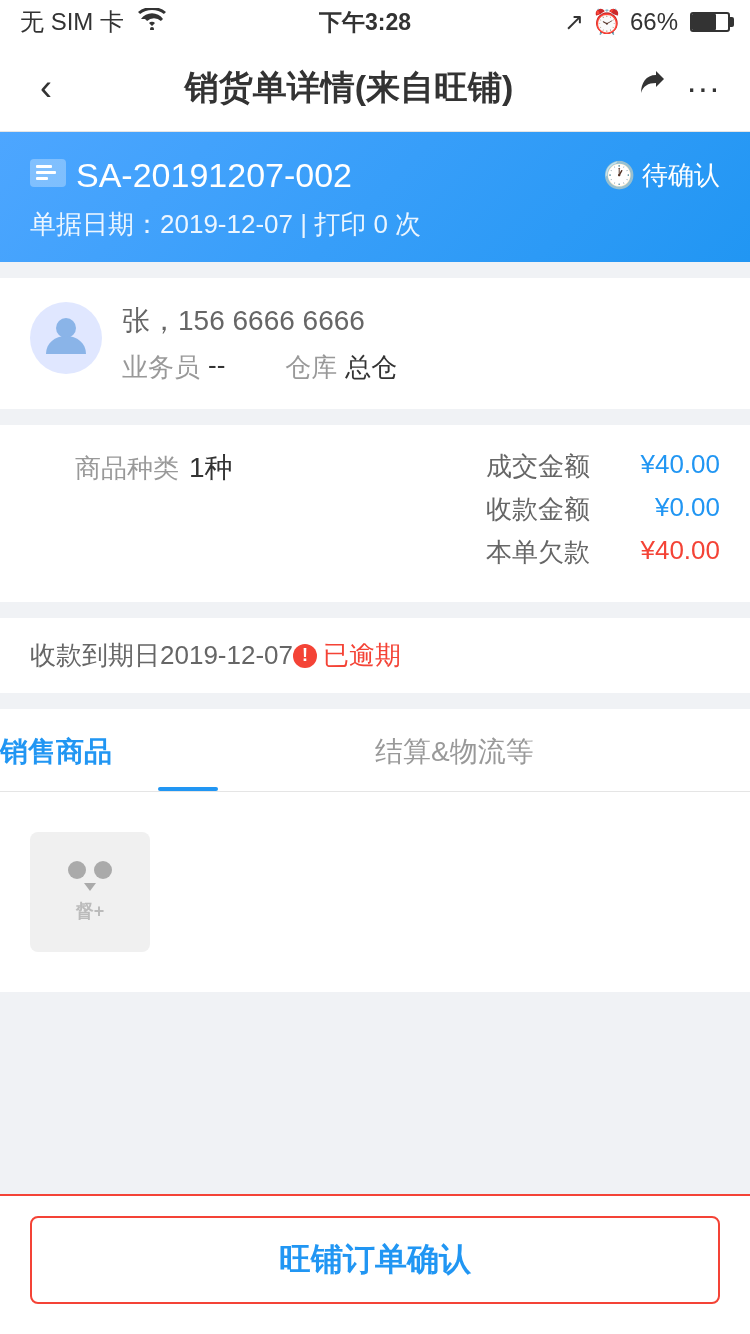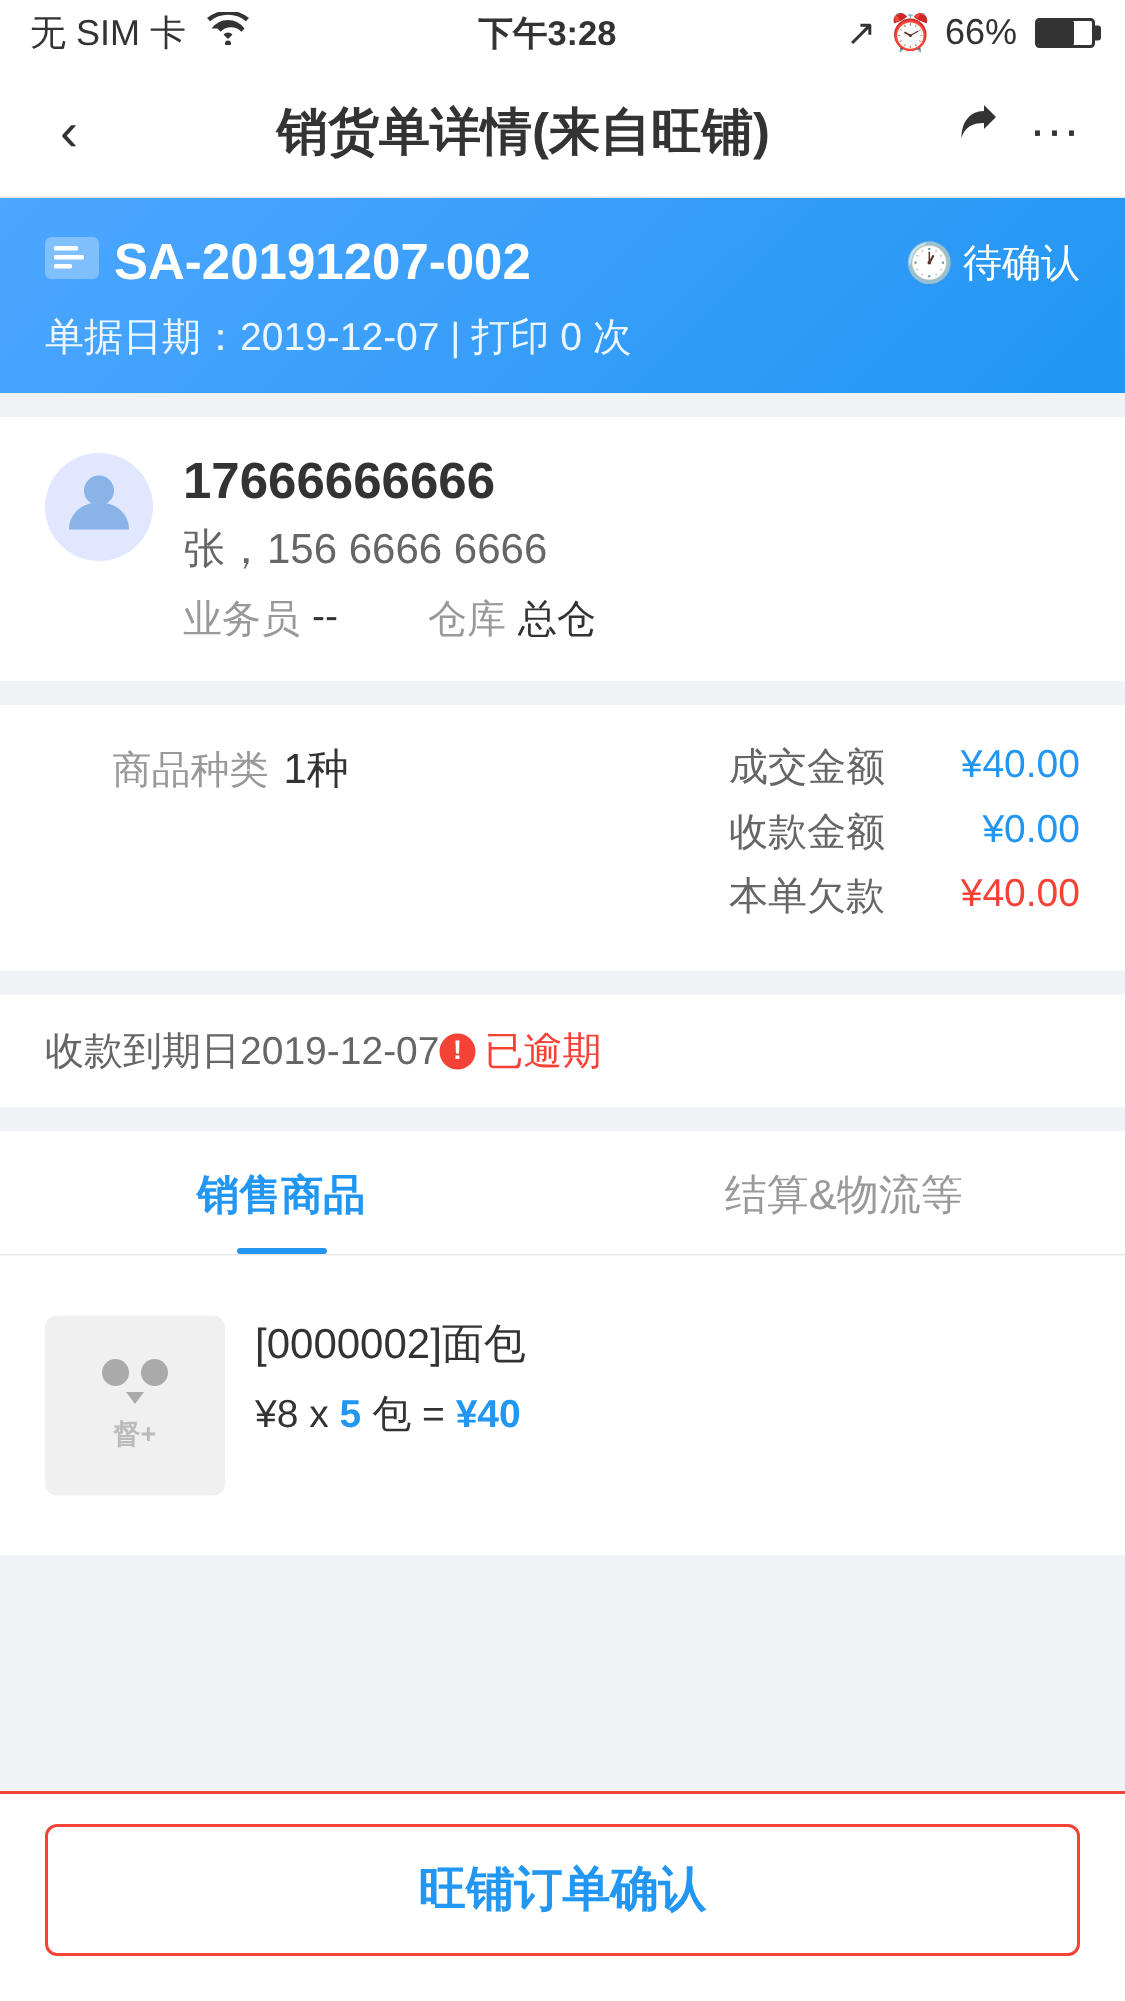--- a/index.html
+++ b/index.html
@@ -96,21 +96,21 @@
       margin-bottom: 0;
     }
     .order-header-top {
       display: flex;
       align-items: center;
       justify-content: space-between;
       margin-bottom: 12px;
     }
     .order-number {
       font-size: 34px;
-      font-weight: 700;
+      font-weight: 400;
       color: #fff;
       display: flex;
       align-items: flex-start;
       gap: 10px;
     }
     .order-status {
       font-size: 26px;
       color: #fff;
       display: flex;
       align-items: center;
@@ -233,21 +233,21 @@
 
     
     .tabs-bar {
       background: #fff;
       margin-top: 16px;
       display: flex;
       border-bottom: 1px solid #e5e5e5;
     }
     .tab-item {
       flex: 1;
-      text-align: center;
+      text-align: left;
       padding: 24px 0 20px;
       font-size: 28px;
       cursor: pointer;
       position: relative;
       color: #999;
     }
     .tab-item.active {
       color: #2196f3;
       font-weight: 600;
     }
@@ -427,21 +427,20 @@
   <div class="customer-row">
     <div class="avatar">
       <span class="avatar-icon">
         <svg width="44" height="44" viewBox="0 0 44 44">
           <circle cx="22" cy="16" r="10" fill="#8ab4e8"></circle>
           <path d="M2 42c0-11 9-18 20-18s20 7 20 18" fill="#8ab4e8"></path>
         </svg>
       </span>
     </div>
     <div class="customer-info">
-      <div class="customer-phone">17666666666</div>
       <div class="customer-name">张，156 6666 6666</div>
       <div class="customer-meta">
         <div class="meta-item">
           <span class="meta-label">业务员</span>
           <span class="meta-value">--</span>
         </div>
         <div class="meta-item">
           <span class="meta-label">仓库</span>
           <span class="meta-value">总仓</span>
         </div>
@@ -498,31 +497,20 @@
     <div class="product-thumb">
       <div class="product-thumb-inner">
         <div class="owl-eyes">
           <div class="owl-eye"></div>
           <div class="owl-eye"></div>
         </div>
         <div class="owl-beak"></div>
         <div class="owl-text">督+</div>
       </div>
     </div>
-    <div class="product-details">
-      <div class="product-name">[0000002]面包</div>
-      <div class="product-price-row price-qty">
-        <span>¥8</span>
-        <span> x </span>
-        <span class="qty">5</span>
-        <span>包</span>
-        <span> = </span>
-        <span class="price-total">¥40</span>
-      </div>
-    </div>
   </div>
 </div>
 
 <div class="empty-space"></div>
 
 <div class="bottom-bar">
   <button class="confirm-btn">旺铺订单确认</button>
 </div>
 
 </body></html>

